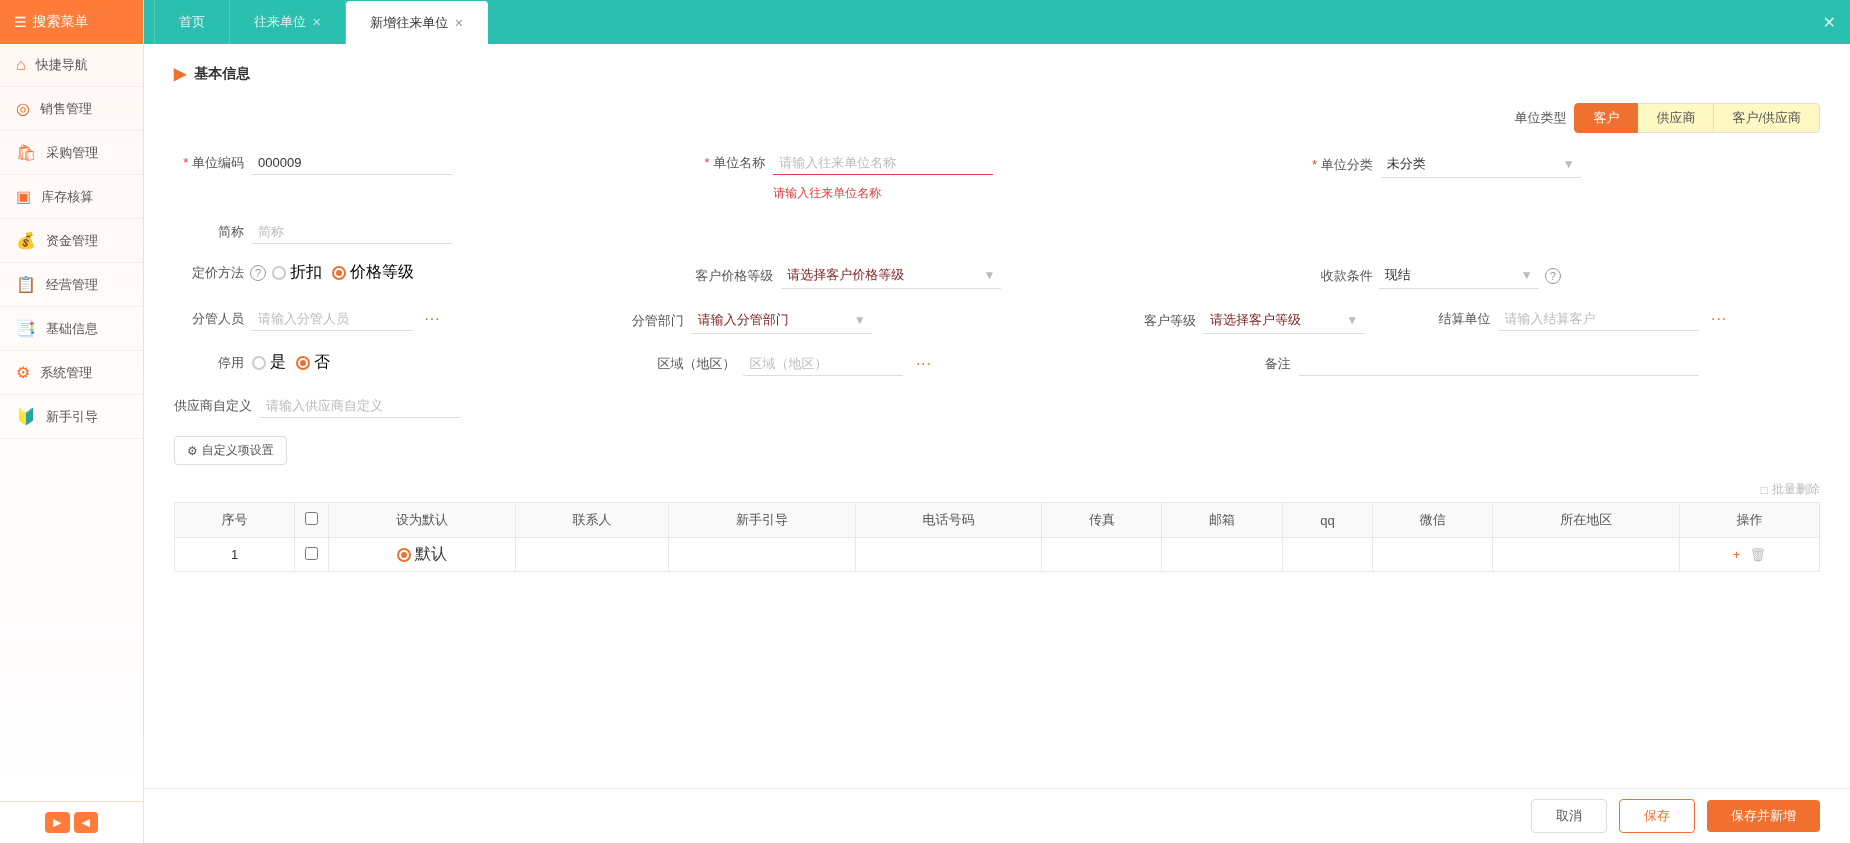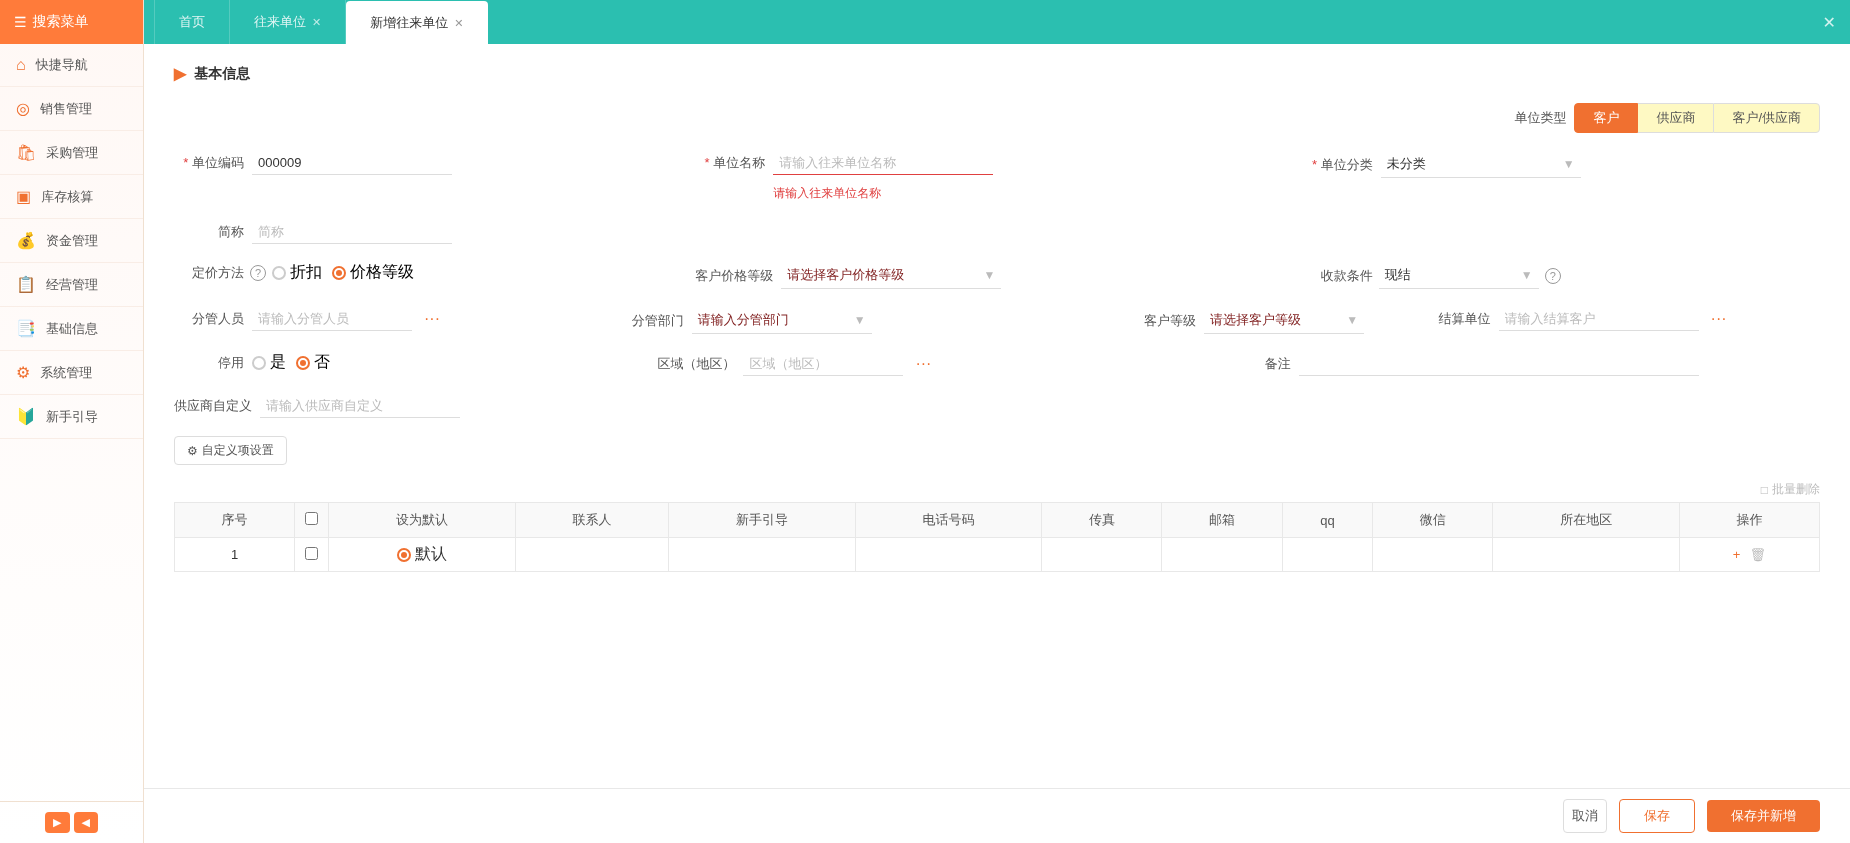--- a/index.html
+++ b/index.html
@@ -304,21 +304,21 @@
       padding: 10px 30px;
       display: flex;
       justify-content: flex-end;
       gap: 12px;
       align-items: center;
     }
     .btn-cancel {
       border: 1px solid #ddd;
       background: white;
       color: #555;
-      padding: 7px 8px;
+      padding: 7px 24px;
       border-radius: 4px;
       cursor: pointer;
       font-size: 13px;
     }
     .btn-save {
       border: 1px solid #f07030;
       background: white;
       color: #f07030;
       padding: 7px 24px;
       border-radius: 4px;

